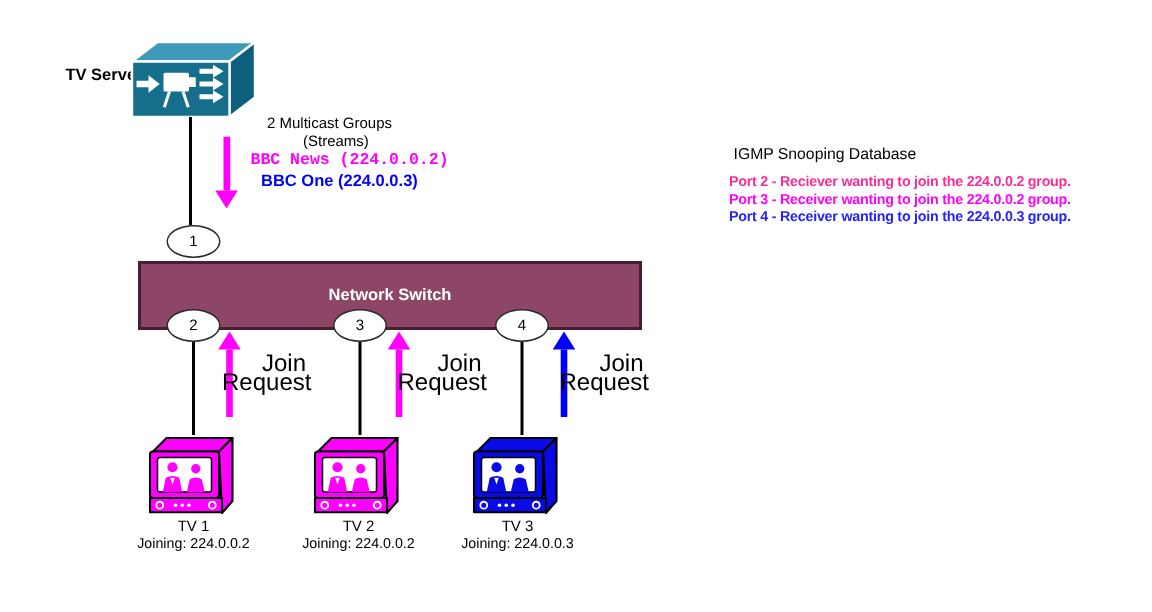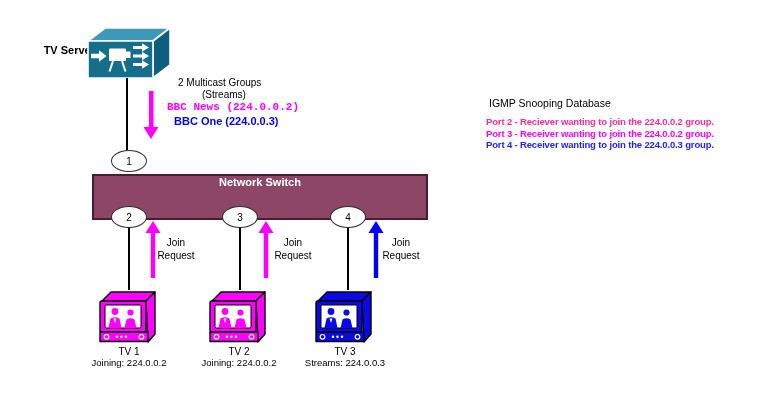--- a/index.html
+++ b/index.html
@@ -21,33 +21,33 @@
 
   
   .down-arrow{left:143px;top:91px;}
   .note-l1{left:167px;top:77px;font-size:10px;}
   .note-l2{left:191px;top:89px;font-size:10px;}
   .bbc-news{left:156px;top:101px;font-size:11px;font-weight:bold;font-family:Liberation Mono, monospace;}
   .bbc-one{left:163px;top:115px;font-size:11px;font-weight:bold;}
 
   
   .switch-bar{left:92px;top:174px;width:336px;height:46px;border:2px solid #461F35;
-              box-sizing:border-box;display:flex;align-items:flex-start;justify-content:center;
+              box-sizing:border-box;display:flex;align-items:center;justify-content:center;
               color:#fff;font-size:11px;font-weight:bold;}
   .port{width:36px;height:22px;background:#fff;border:1.5px solid #2b2b2b;border-radius:50%;
         box-sizing:border-box;display:flex;align-items:center;justify-content:center;
         font-size:10px;z-index:2;}
   .port1{left:111px;top:150px;}
   .port2{left:111px;top:206px;}
   .port3{left:222px;top:206px;}
   .port4{left:330px;top:206px;}
 
   
   .up1{left:145px;top:221px;} .up2{left:258px;top:221px;} .up3{left:368px;top:221px;}
-  .join-label{width:56px;text-align:center;font-size:10px;line-height:12.5px;}
+  .join-label{width:56px;text-align:right;font-size:16px;line-height:12.5px;}
   .jl1{left:148px;top:237px;} .jl2{left:265px;top:237px;} .jl3{left:373px;top:237px;}
 
   
   .tv1{left:98px;top:289px;} .tv2{left:208px;top:289px;} .tv3{left:314px;top:289px;}
   .tv-label{width:110px;text-align:center;font-size:9.5px;line-height:11px;}
   .tvl1{left:74px;top:346px;} .tvl2{left:184px;top:346px;} .tvl3{left:290px;top:346px;}
   .tv-name{font-size:10px;}
 
   
   .db-title{left:478px;top:97px;font-size:10.5px;}
@@ -196,21 +196,21 @@
   <div class="abs tv-label tvl1">
     <div class="tv-name">TV 1</div>
     <div>Joining: 224.0.0.2</div>
   </div>
   <div class="abs tv-label tvl2">
     <div class="tv-name">TV 2</div>
     <div>Joining: 224.0.0.2</div>
   </div>
   <div class="abs tv-label tvl3">
     <div class="tv-name">TV 3</div>
-    <div>Streams: 224.0.0.3</div>
+    <div>Joining: 224.0.0.3</div>
   </div>
 
   <div class="abs db-title nowrap">IGMP Snooping Database</div>
   <div class="abs db-entries">
     <div class="nowrap" style="color: rgb(250, 45, 150); text-align: right;">Port 2 - Reciever wanting to join the 224.0.0.2 group.</div>
     <div class="nowrap" style="color: rgb(255, 0, 255);">Port 3 - Receiver wanting to join the 224.0.0.2 group.</div>
     <div class="nowrap" style="color: rgb(34, 34, 255);">Port 4 - Receiver wanting to join the 224.0.0.3 group.</div>
   </div>
 
 </div>

